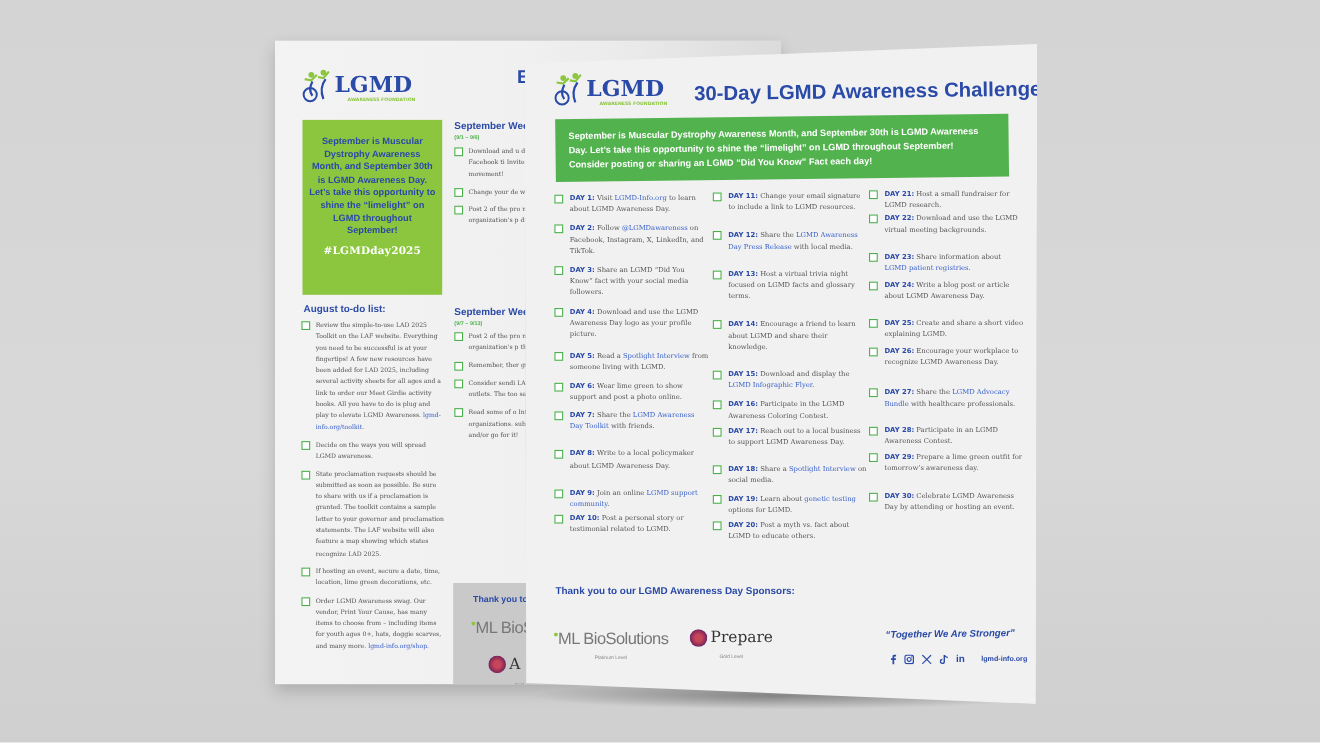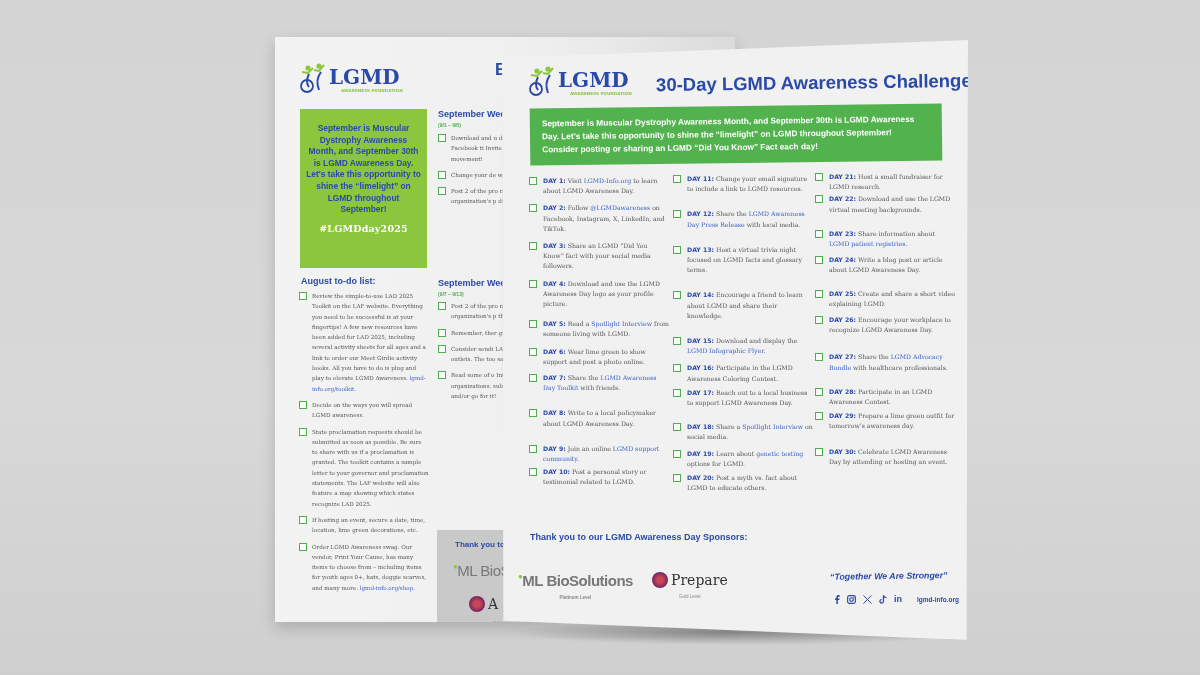--- a/index.html
+++ b/index.html
@@ -2,21 +2,21 @@
 <html><head>
 <meta charset="utf-8">
 <style>
   * { box-sizing: border-box; margin: 0; padding: 0; }
   html, body { width: 1200px; height: 675px; overflow: hidden; }
   body {
     background: linear-gradient(180deg, #d4d4d4 0%, #d8d8d8 60%, #cfcfcf 100%);
     position: relative;
     font-family: "DejaVu Serif", serif;
   }
-  .scene { position: absolute; inset: 0; margin-left: 25px; }
+  .scene { position: absolute; inset: 0; }
 
   
   .back-page {
     position: absolute;
     left: 250px; top: 37px;
     width: 460px; height: 585px;
     background: linear-gradient(90deg, #f3f3f3 0%, #efefef 70%, #e6e6e6 100%);
     box-shadow: 0 6px 14px rgba(0,0,0,0.18);
     overflow: hidden;
   }
@@ -399,21 +399,21 @@
             <span><span class="day-label">DAY 29:</span><span> Prepare a lime green outfit for tomorrow’s awareness day.</span><span></span><span></span></span>
           </div>
           <div class="item" style="margin-bottom: 0px; min-height: 20px;">
             <span class="cb"></span>
             <span><span class="day-label">DAY 30:</span><span> Celebrate LGMD Awareness Day by attending or hosting an event.</span><span></span><span></span></span>
           </div>
         </div>
 
       <div class="sponsors-title">Thank you to our LGMD Awareness Day Sponsors:</div>
 
-      <div class="sponsor" style="left:16px; top:532px;font-weight:bold;">
+      <div class="sponsor" style="left:26px; top:532px;">
         <div class="mlbio"><span class="leaf">●</span><span>ML BioSolutions</span></div>
         <div class="level">Platinum Level</div>
       </div>
       <div class="sponsor" style="left:150px; top:532px;">
         <div class="askbio">
             <span class="virus"></span>
             <span>Prepare</span>
           </div>
         <div class="level">Gold Level</div>
       </div>

